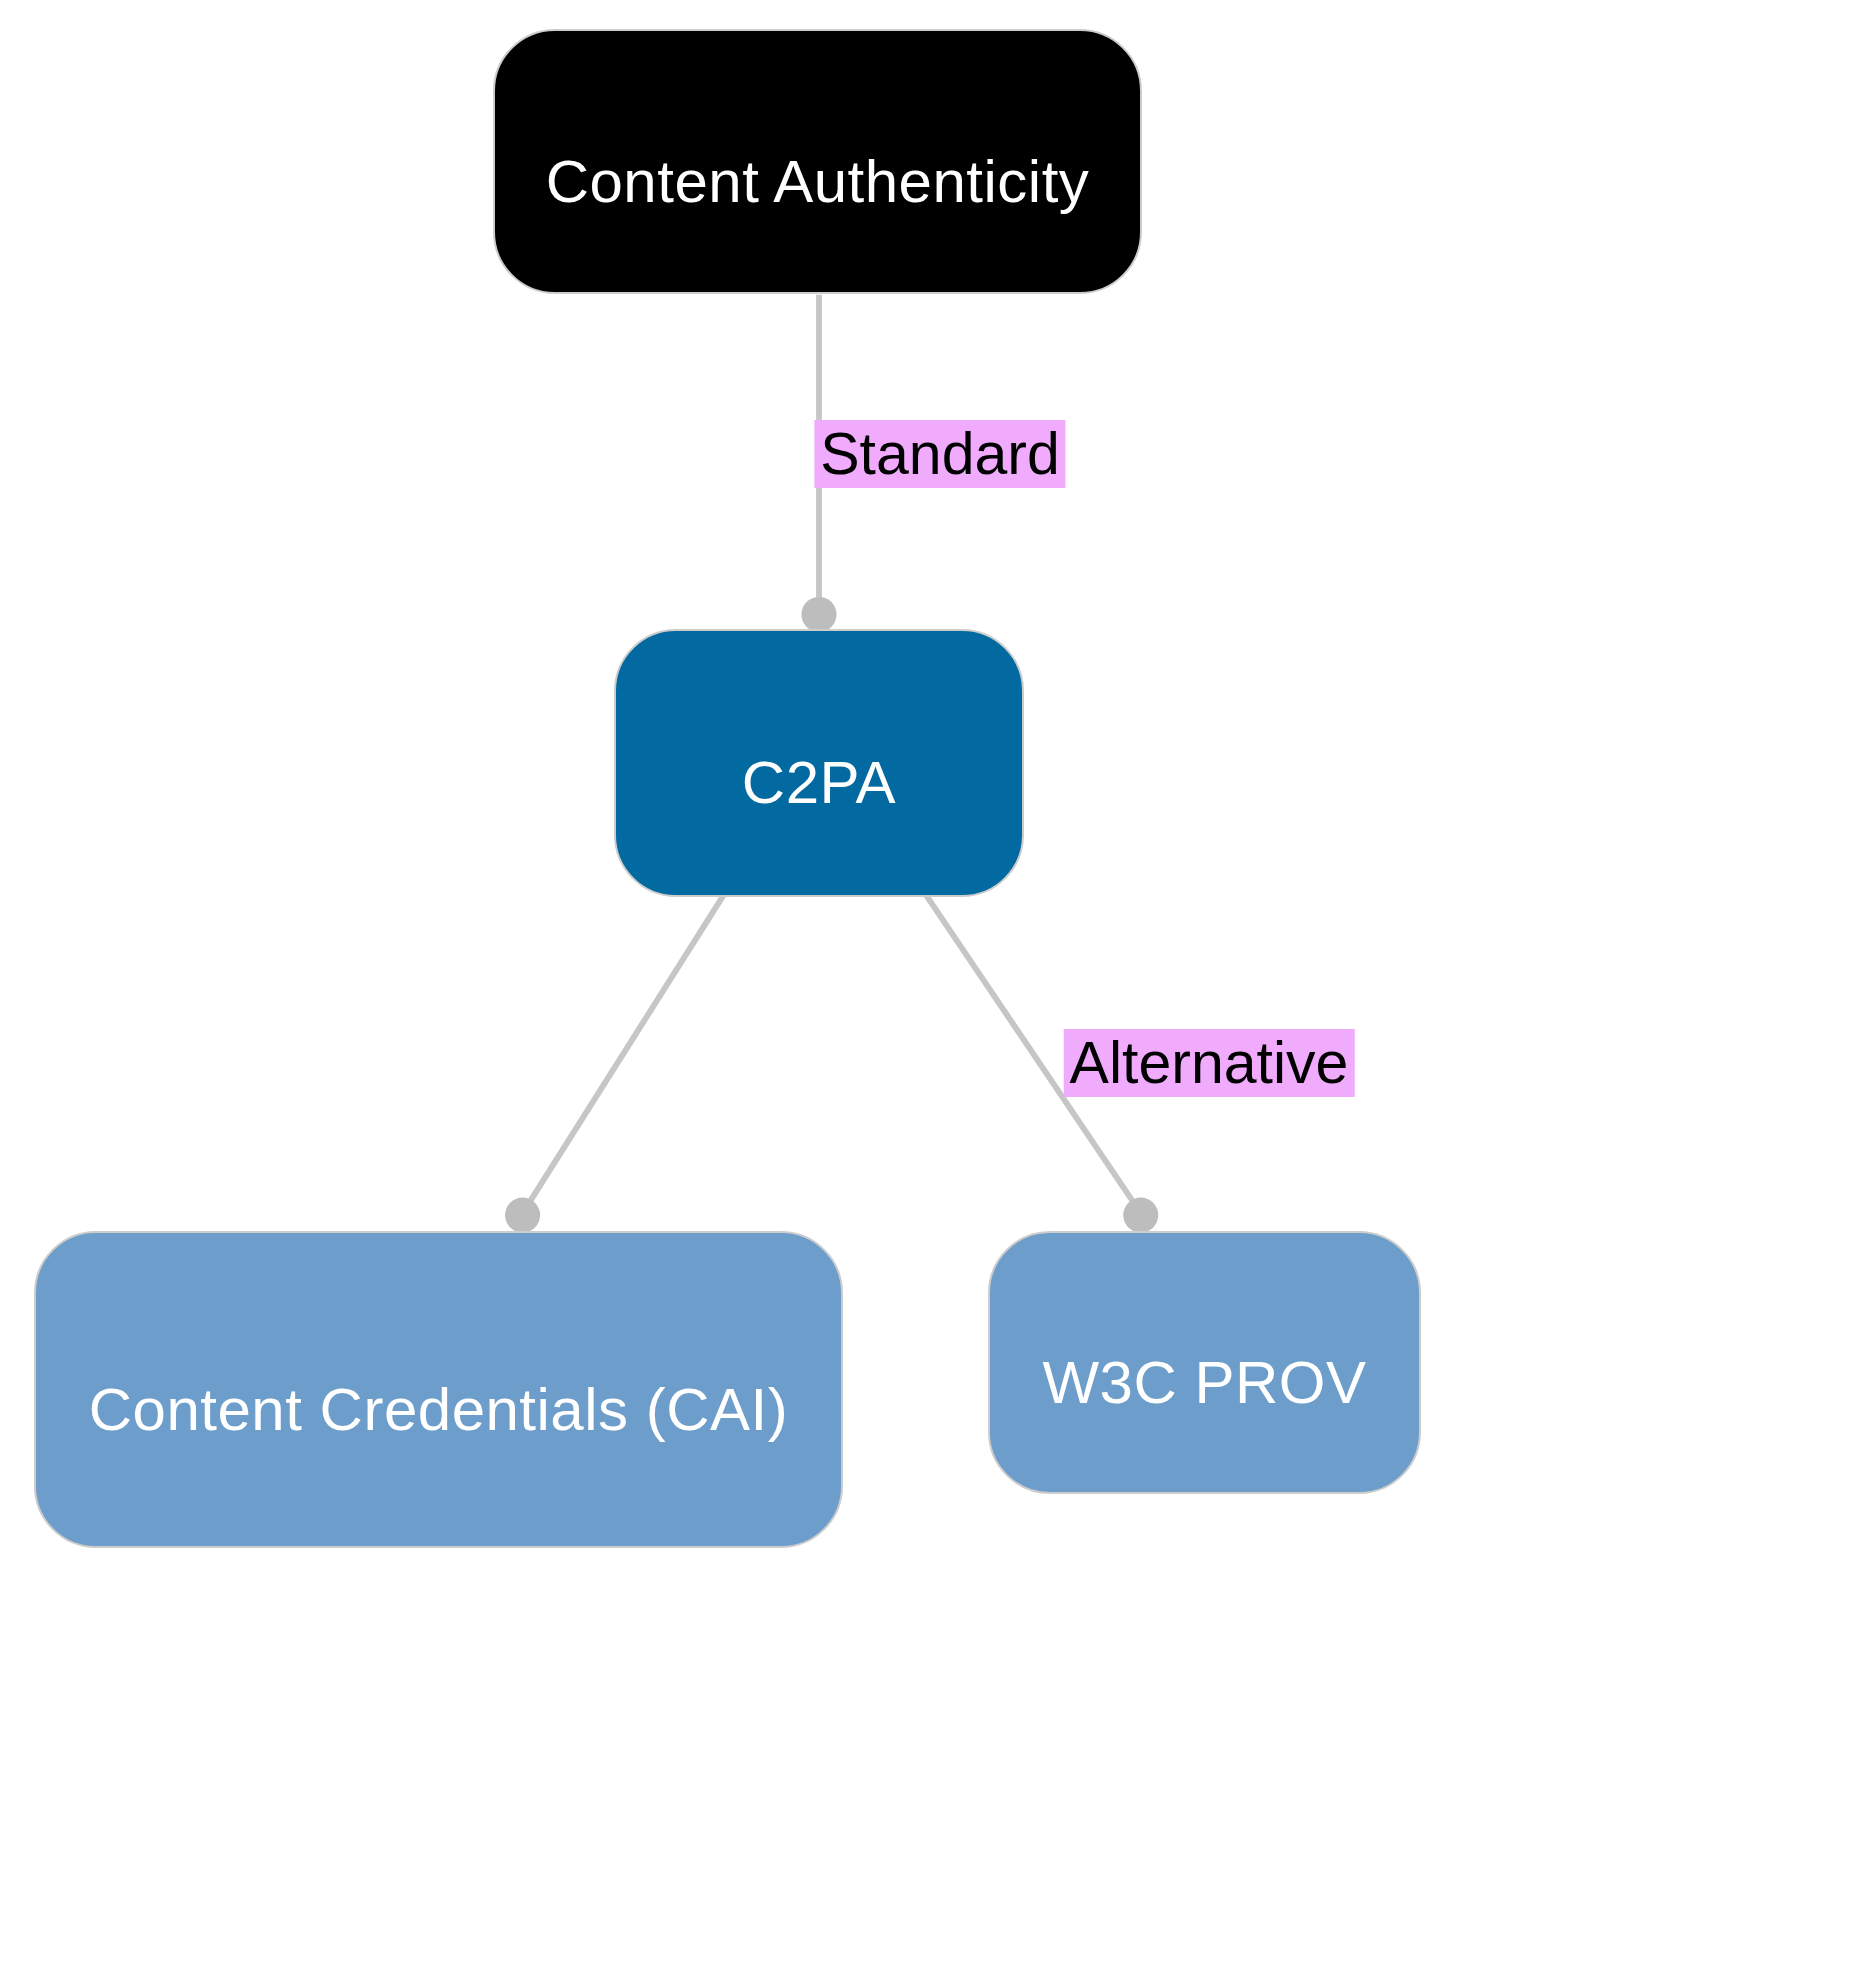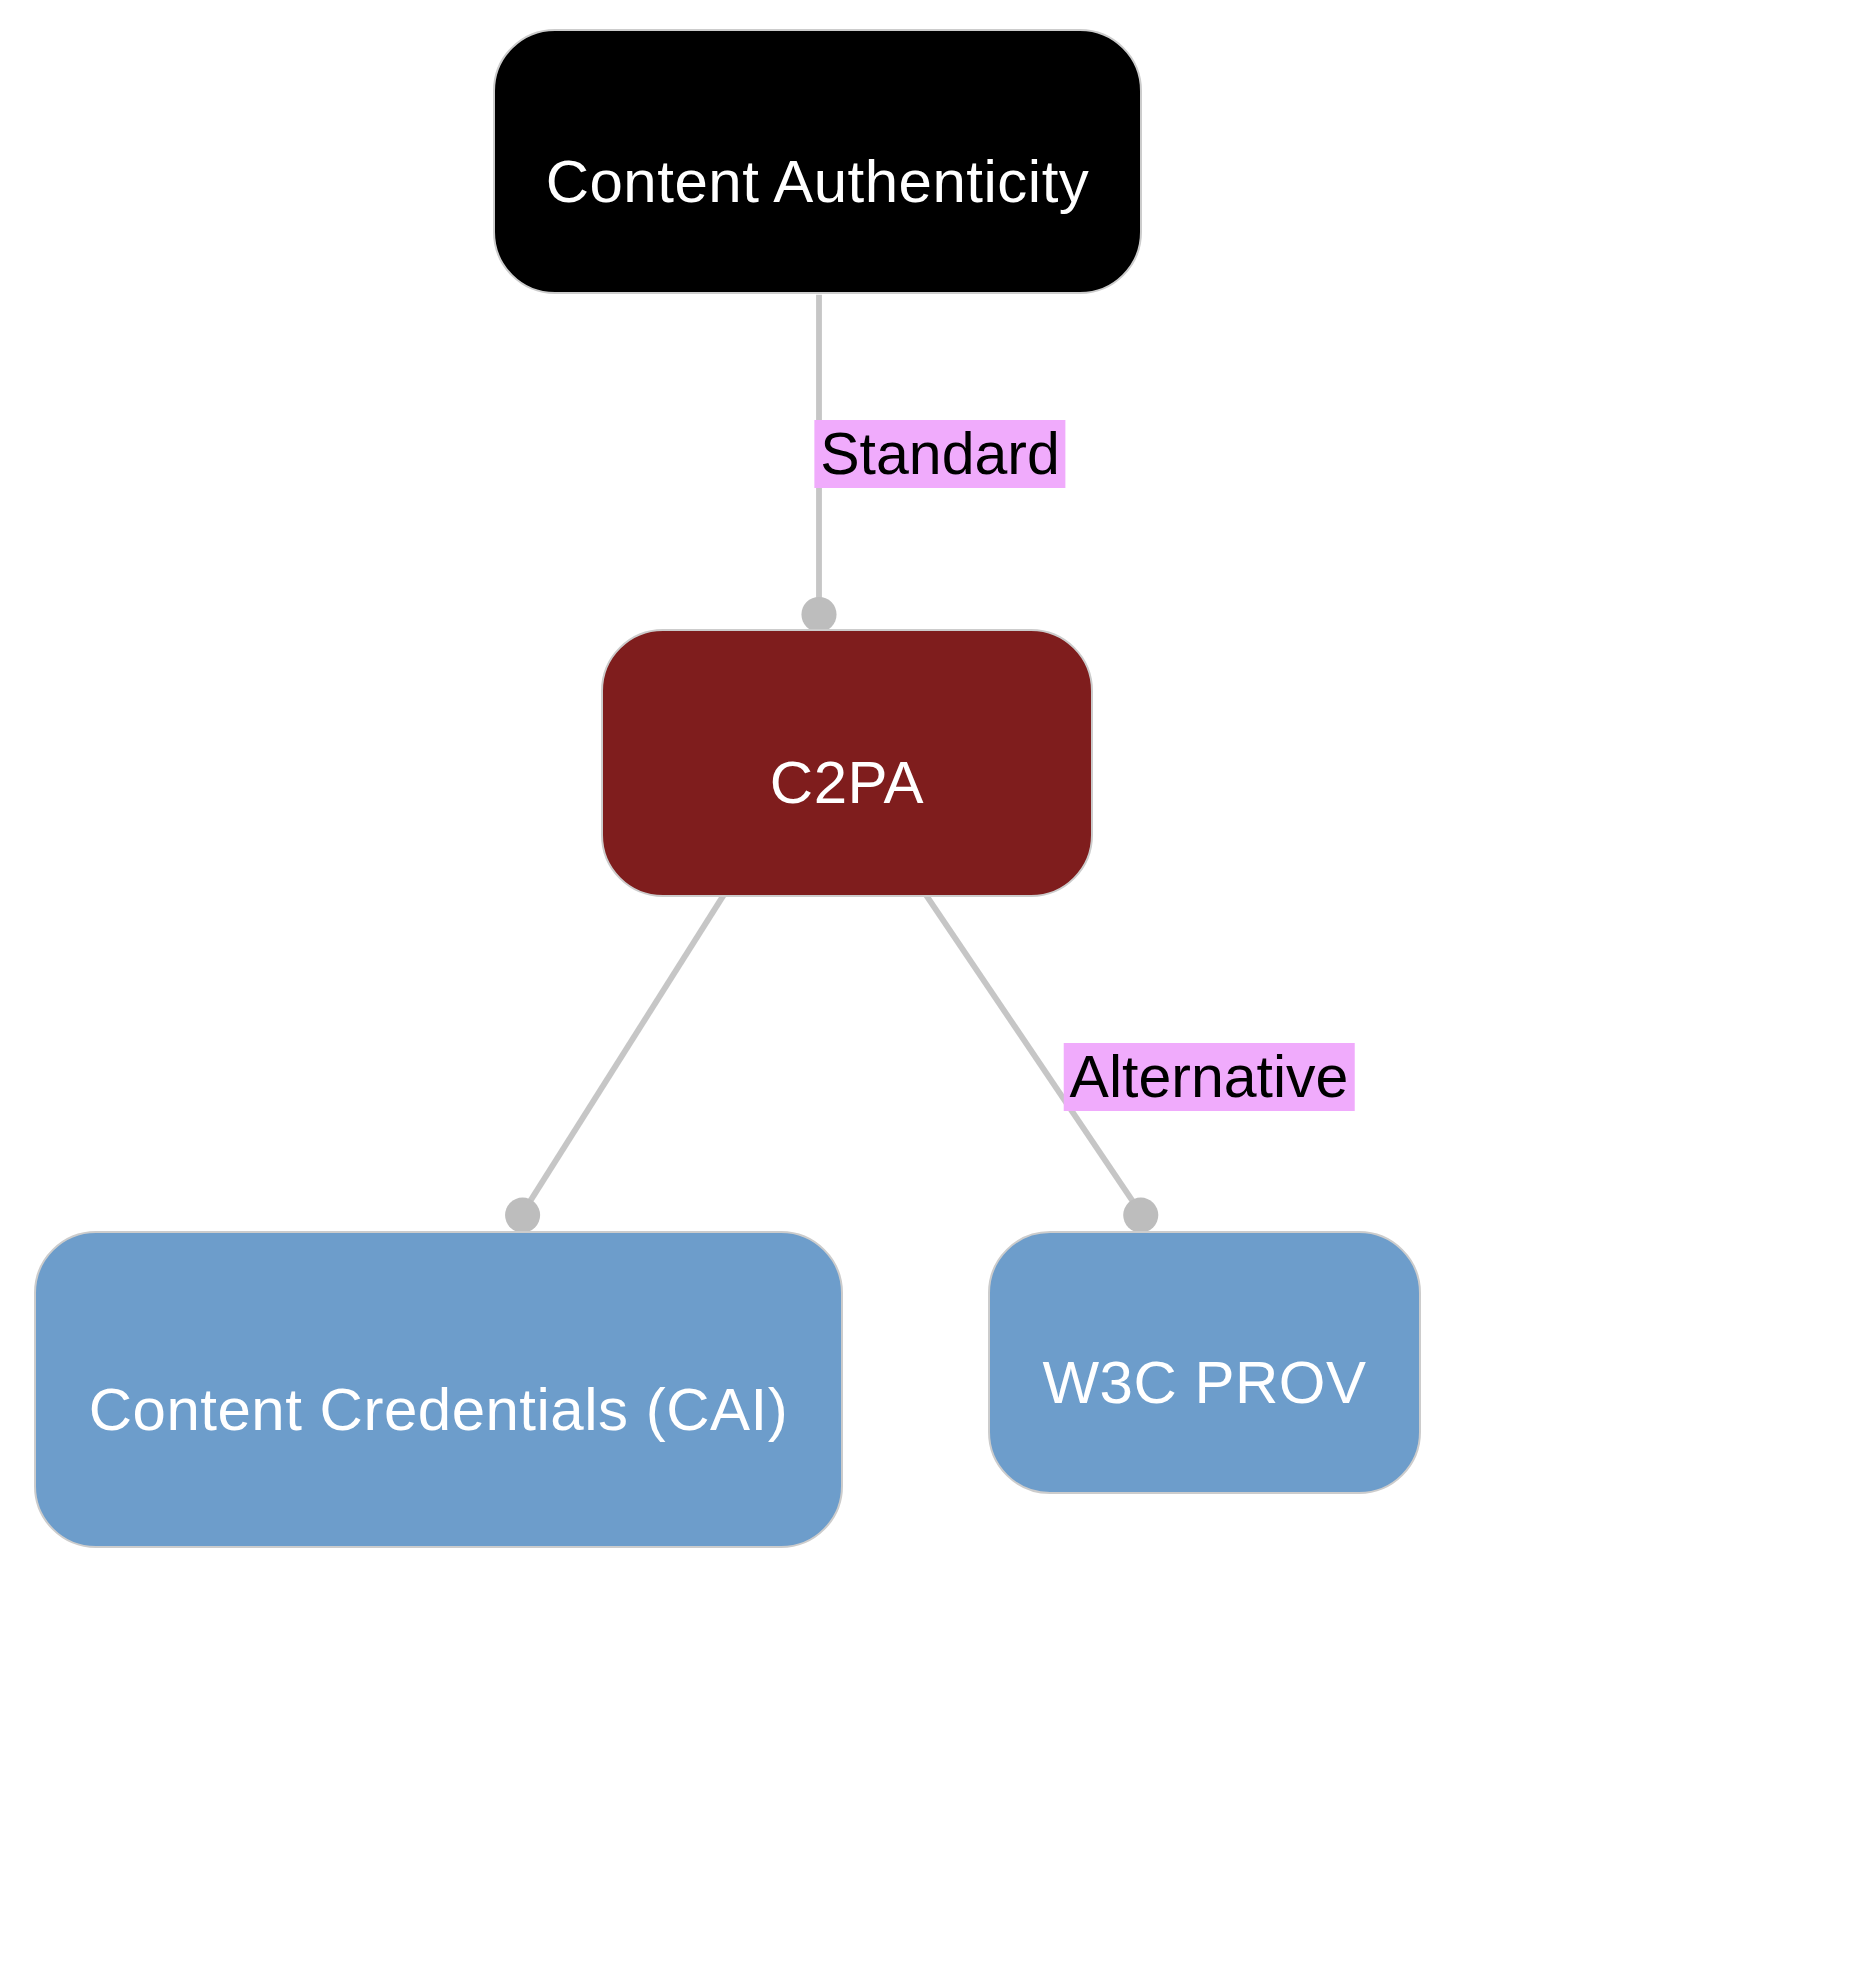--- a/index.html
+++ b/index.html
@@ -65,27 +65,27 @@
     <line class="edge" x1="742" y1="918" x2="536" y2="1244" style="stroke: rgb(198, 198, 198);"></line>
     <circle cx="536" cy="1246" r="18" style="fill: rgb(189, 189, 189);"></circle>
 
     <line class="edge" x1="950" y1="918" x2="1170" y2="1244" style="stroke: rgb(198, 198, 198);"></line>
     <circle cx="1170" cy="1246" r="18" style="fill: rgb(189, 189, 189);"></circle>
   </svg>
 
   <div class="edge-label" style="left:940px; top:454px;">Standard</div>
 
 
-  <div class="edge-label" style="left:1209px; top:1063px;margin-top:14px;">Alternative</div>
+  <div class="edge-label" style="left:1209px; top:1063px;">Alternative</div>
 
   <div class="node" style="left: 493px; top: 29px; width: 649px; height: 265px; background: rgb(0, 0, 0);">
     <span class="node-label" style="color: rgb(255, 255, 255);">Content Authenticity</span>
   </div>
 
-  <div class="node" style="left: 601px; top: 629px; width: 492px; height: 268px; background: #7f1d1d;">
+  <div class="node" style="left: 614px; top: 629px; width: 410px; height: 268px; background: #0369a1;">
     <span class="node-label" style="color: rgb(255, 255, 255);">C2PA</span>
   </div>
 
   <div class="node" style="left: 34px; top: 1231px; width: 809px; height: 317px; background: rgb(109, 157, 203);">
     <span class="node-label" style="color: rgb(255, 255, 255);">Content Credentials (CAI)</span>
   </div>
 
   <div class="node" style="left: 988px; top: 1231px; width: 433px; height: 263px; background: rgb(109, 157, 203);">
     <span class="node-label" style="color: rgb(255, 255, 255);">W3C PROV</span>
   </div>

